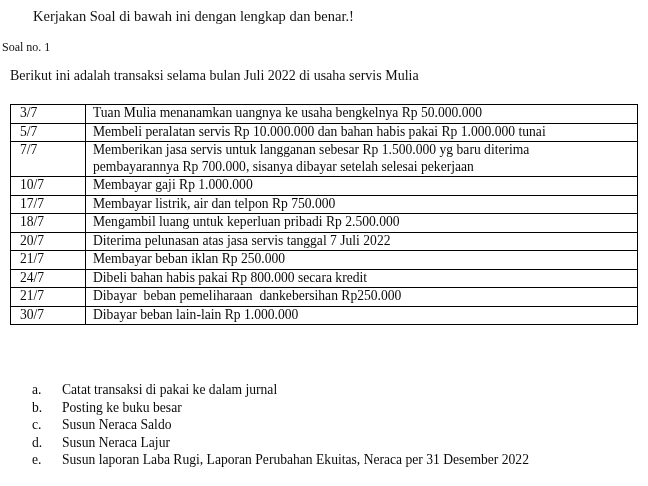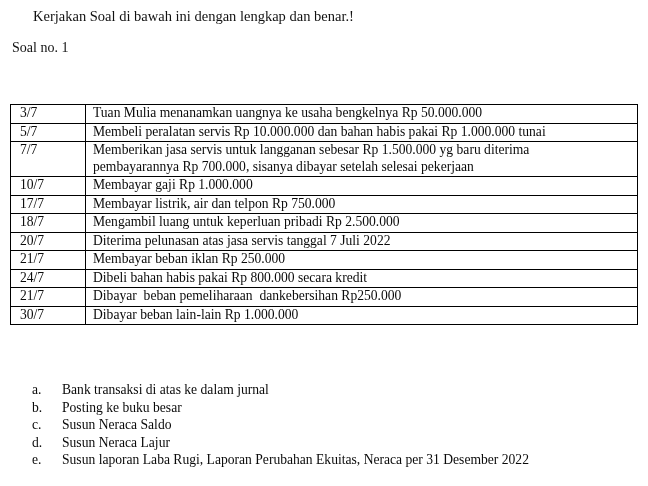--- a/index.html
+++ b/index.html
@@ -28,23 +28,23 @@
     color: #111111;
     white-space: pre;
   }
   #intro-heading {
     position: absolute;
     left: 33px;
     top: 9px;
   }
   #intro-soalno {
     position: absolute;
-    left: 12px;
+    left: 2px;
     top: 41px;
-    font-size: 14px;
+    font-size: 12px;
   }
   #intro-desc {
     position: absolute;
     left: 10px;
     top: 69px;
     font-size: 14px;
   }
 
   
   .txn-table-wrap {
@@ -106,20 +106,21 @@
 </style>
 </head>
 <body>
 
 <div class="page">
 
   <div class="intro-line" id="intro-heading">Kerjakan Soal di bawah ini dengan lengkap dan benar.!</div>
 
   <div class="intro-line" id="intro-soalno">Soal no. 1</div>
 
+  <div class="intro-line" id="intro-desc">Berikut ini adalah transaksi selama bulan Juli 2022 di usaha servis Mulia</div>
 
   <div class="txn-table-wrap">
     <table class="txn-table">
       <tbody id="txn-table-body">
           <tr>
             <td class="date-cell">3/7</td>
             <td class="desc-cell">
               <span class="desc-line">Tuan Mulia menanamkan uangnya ke usaha bengkelnya Rp 50.000.000</span>
             </td>
           </tr>
@@ -184,21 +185,21 @@
               <span class="desc-line">Dibayar beban lain-lain Rp 1.000.000</span>
             </td>
           </tr>
         </tbody>
     </table>
   </div>
 
   <div class="task-list" id="task-list">
       <div class="task-item">
         <span class="task-marker">a.</span>
-        <span class="task-text">Bank transaksi di atas ke dalam jurnal</span>
+        <span class="task-text">Catat transaksi di pakai ke dalam jurnal</span>
       </div>
       <div class="task-item">
         <span class="task-marker">b.</span>
         <span class="task-text">Posting ke buku besar</span>
       </div>
       <div class="task-item">
         <span class="task-marker">c.</span>
         <span class="task-text">Susun Neraca Saldo</span>
       </div>
       <div class="task-item">

